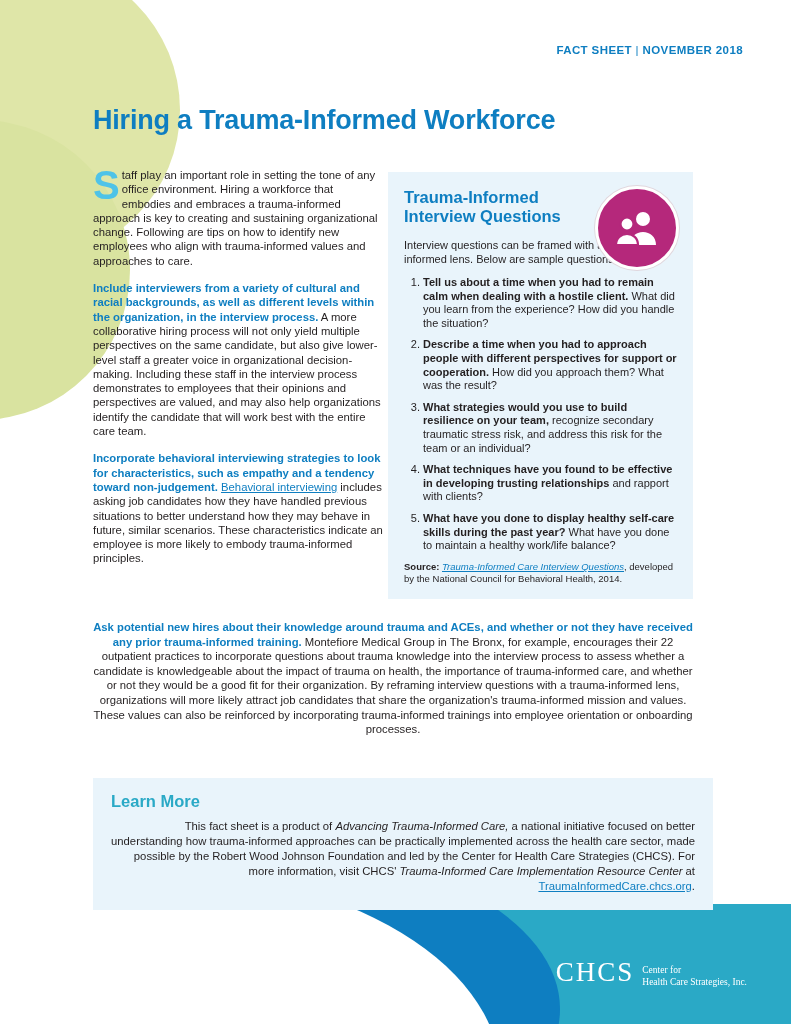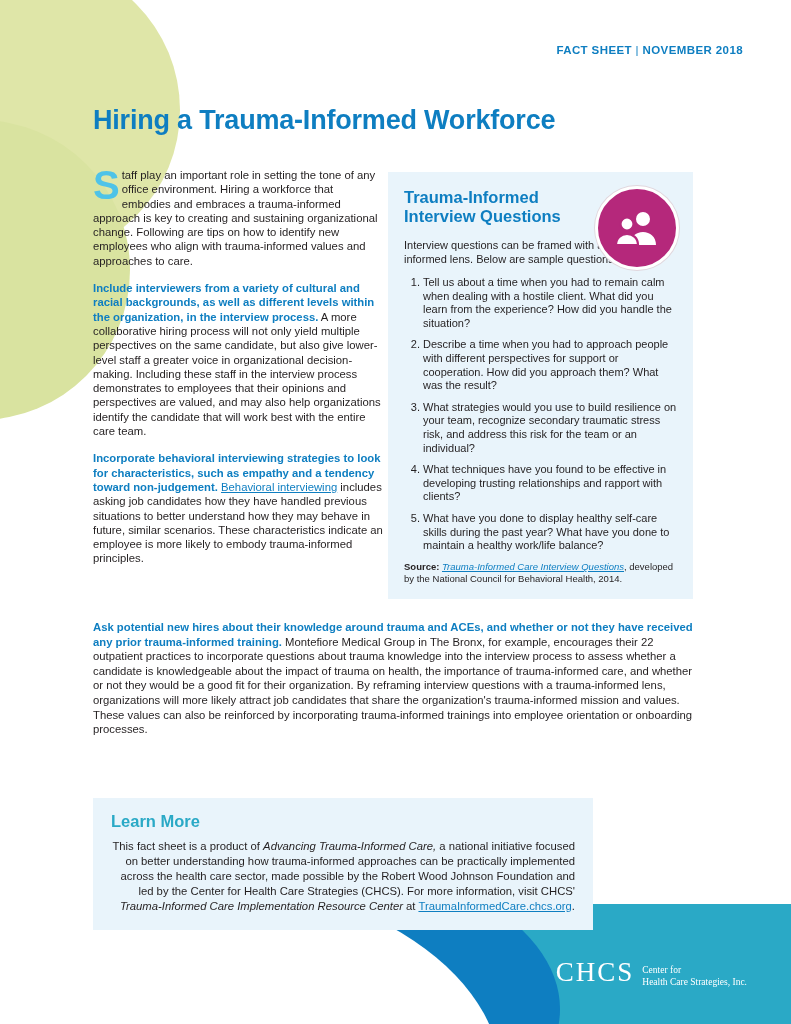--- a/index.html
+++ b/index.html
@@ -67,21 +67,21 @@
     float:left;font-size:40px;line-height:32px;
     color:#4fc3e8;font-weight:bold;
     padding-right:2px;margin-top:1px;
   }
   .lead-in{color:#0e7ec1;font-weight:bold;}
   .inline-link{color:#0e7ec1;text-decoration:underline;}
 
   
   .wide-col{
     position:absolute;left:93px;top:620px;width:600px;
-    font-size:11.3px;line-height:14.6px;
+    font-size:11.3px;line-height:14.6px;text-align:center;
   }
   .wide-col p{margin:0;}
 
   
   .sidebox{
     position:absolute;left:388px;top:172px;width:305px;
     background:#e9f4fb;
     padding:16px 16px 14px 16px;
     box-sizing:border-box;
   }
@@ -91,43 +91,42 @@
     color:#0e7ec1;width:190px;
   }
   .sidebox .intro{
     font-size:11px;line-height:14px;margin:8px 0 10px 0;
   }
   .sidebox ol{
     margin:0;padding-left:19px;
     font-size:11px;line-height:13.6px;
   }
   .sidebox ol li{margin-bottom:8px;}
-  .sidebox ol li b{font-weight:normal;margin-top:37px;}
+  .sidebox ol li b{font-weight:bold;margin-top:37px;}
   .source{
     font-size:9.5px;line-height:12px;margin-top:8px;
   }
   .source b{font-weight:bold;}
   .source a{color:#0e7ec1;text-decoration:underline;font-style:italic;}
 
   .badge{
     position:absolute;right:14px;top:14px;
     width:78px;height:78px;border-radius:50%;
     background:#b5287b;
     border:3px solid #ffffff;
     box-shadow:0 0 0 1px #e0d6dd;
   }
   .badge svg{position:absolute;left:50%;top:50%;transform:translate(-50%,-50%);}
 
   
   .learnmore{
-    position:absolute;left:93px;top:778px;width:500px;
+    position:absolute;left:93px;top:778px;width:620px;
     background:#e9f4fb;
     padding:14px 18px 16px 18px;
     box-sizing:border-box;
-    margin-top:20px;
   }
   .learnmore h3{
     margin:0 0 8px 0;font-size:16.5px;font-weight:bold;color:#2aa9c6;
   }
   .learnmore p{margin:0;font-size:11.3px;line-height:15px;text-align:right;}
   .learnmore i{font-style:italic;}
   .learnmore a{color:#0e7ec1;text-decoration:underline;}
 
   
   .logo{

